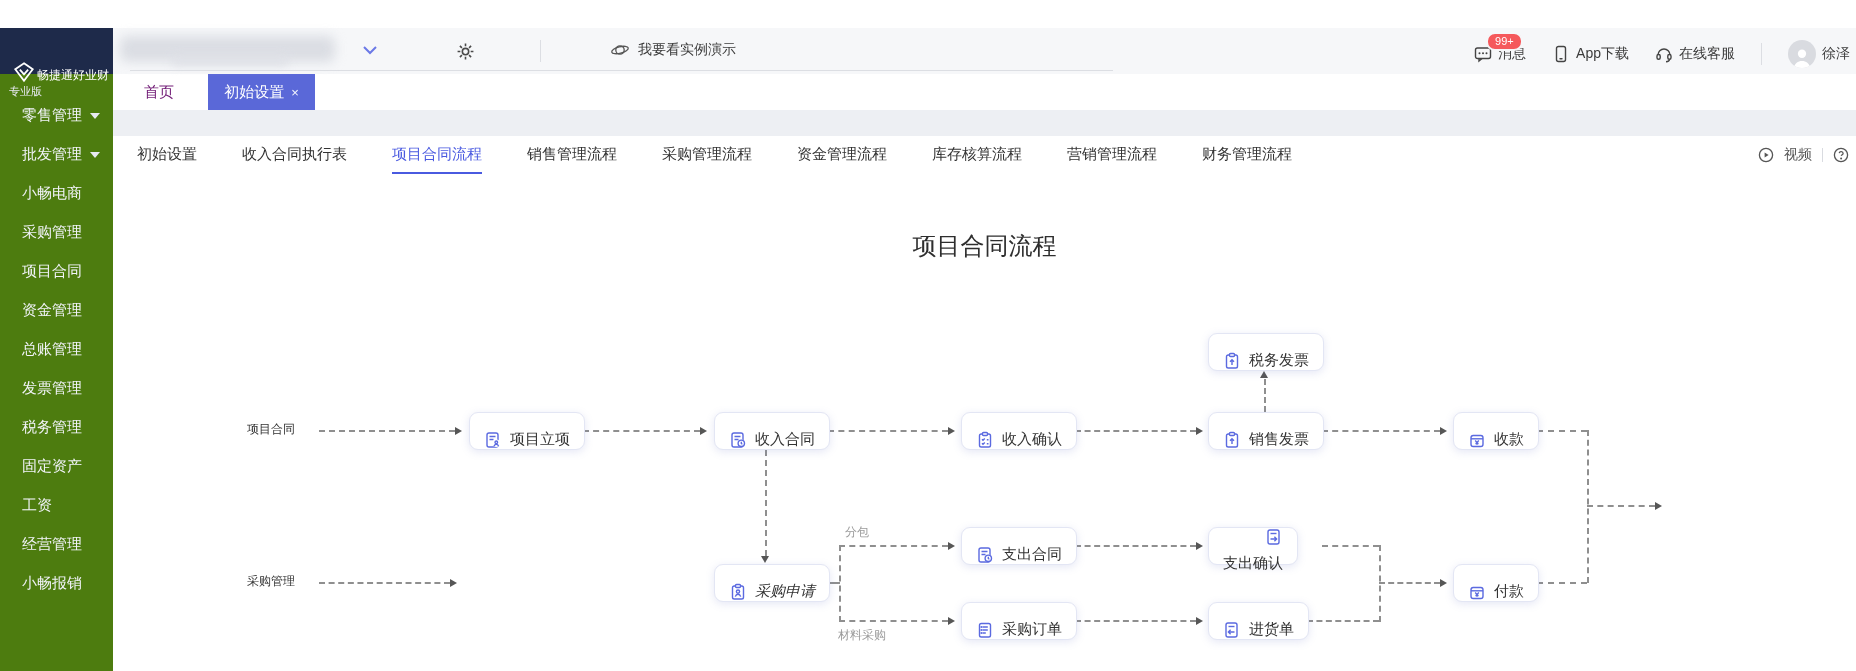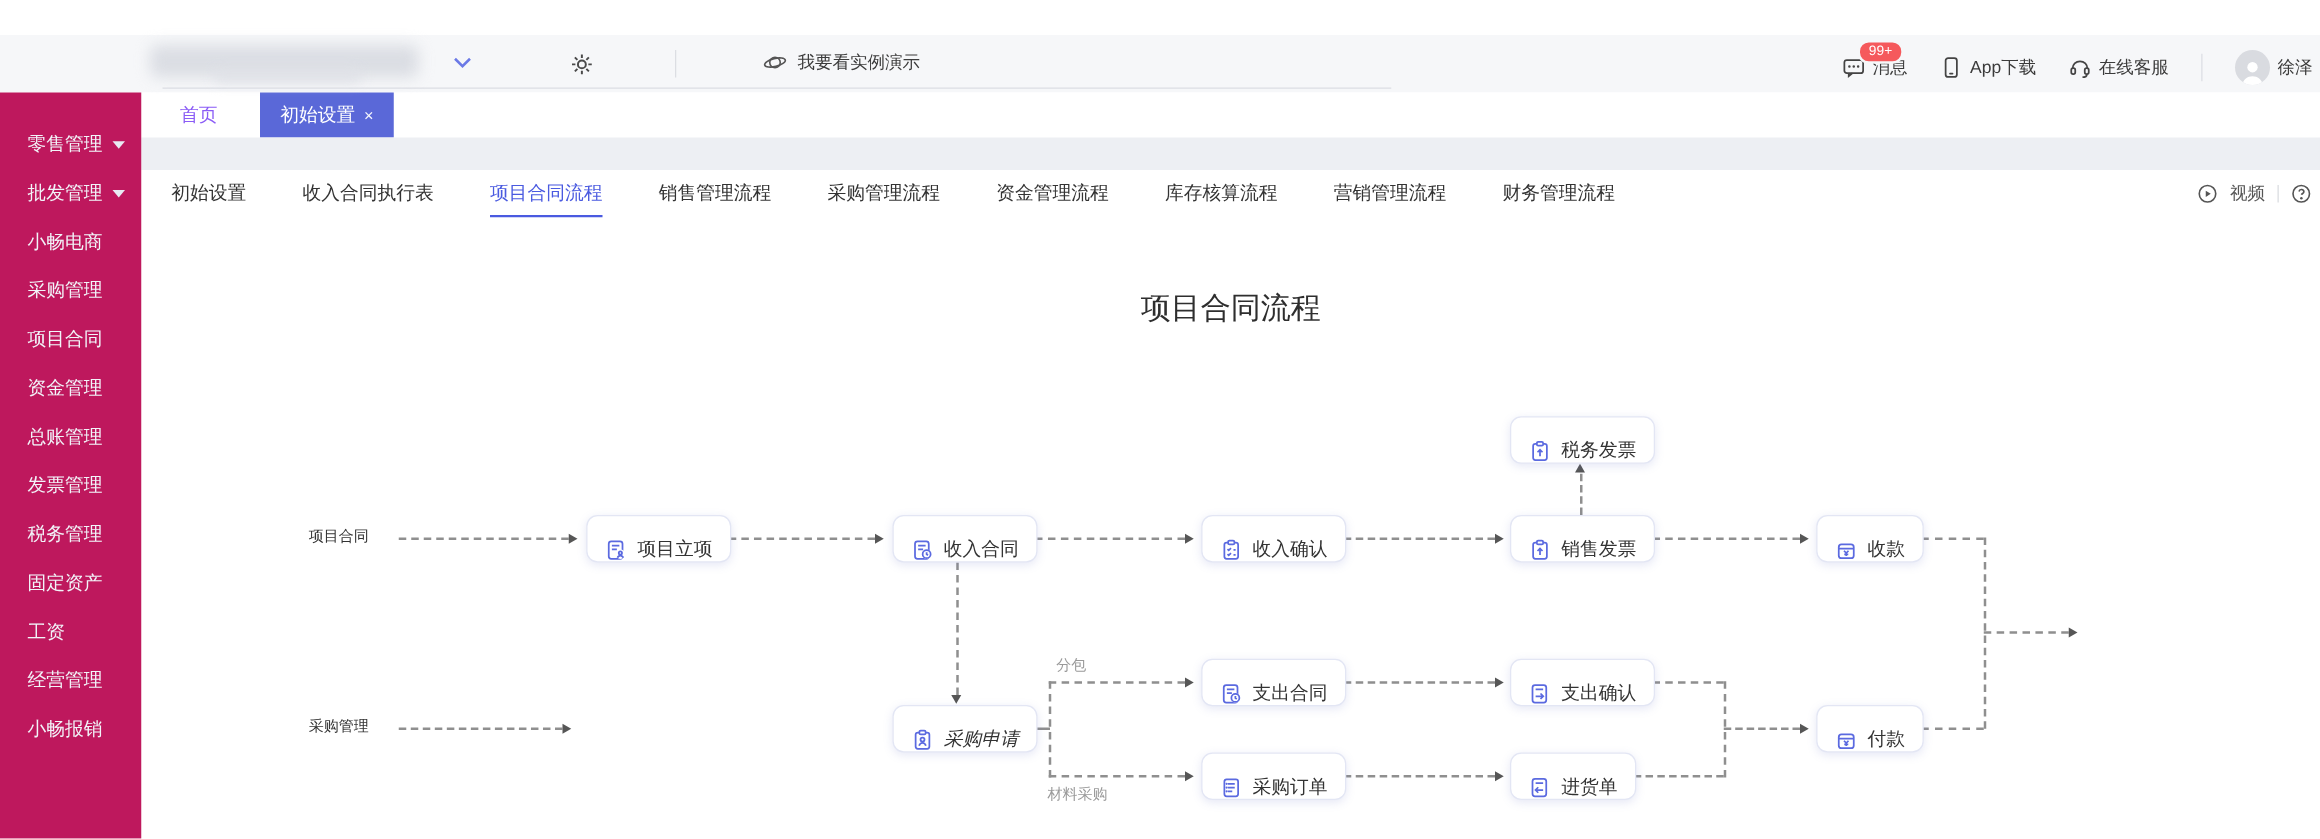--- a/index.html
+++ b/index.html
@@ -25,27 +25,27 @@
   .demo{left:610px;top:41px;display:flex;align-items:center;gap:8px;font-size:14px;color:#3b3b3b;}
   .hdr-right{right:0;top:40px;display:flex;align-items:center;gap:26px;font-size:14px;color:#3b3b3b;padding-right:0;}
   .hitem{display:flex;align-items:center;gap:6px;position:relative;}
   .badge{position:absolute;top:-13px;left:12px;background:#f5595c;color:#fff;font-size:11px;line-height:15px;
          padding:0 7px;border-radius:9px;border:2px solid #f6f7f9;white-space:nowrap;}
   .hdr-div2{width:1px;height:22px;background:#dcdee3;}
   .avatar{width:28px;height:28px;border-radius:50%;background:#d9dbe0;overflow:hidden;display:flex;align-items:flex-end;justify-content:center;}
   .uname{width:34px;white-space:nowrap;overflow:hidden;}
 
   
-  .sidebar{left:0;top:74px;width:113px;height:597px;background:#be185d;padding-top:22px;box-sizing:border-box;z-index:2;}
+  .sidebar{left:0;top:74px;width:113px;height:597px;background:#4d7c0f;padding-top:22px;box-sizing:border-box;z-index:2;}
   .sitem{height:39px;display:flex;align-items:center;padding-left:22px;color:#f2f4f9;font-size:15px;font-weight:500;cursor:pointer;white-space:nowrap;}
   .caret{width:0;height:0;border-left:5px solid transparent;border-right:5px solid transparent;border-top:6px solid #e8eaf2;margin-left:8px;}
 
   
   .tabrow{left:113px;top:74px;width:1743px;height:36px;background:#fff;display:flex;align-items:stretch;}
-  .tab-home{display:flex;align-items:center;justify-content:center;width:64px;margin-left:14px;font-size:15px;color:#8b5cf6;cursor:pointer;}
+  .tab-home{display:flex;align-items:center;justify-content:center;width:64px;margin-left:14px;font-size:15px;color:#701a75;cursor:pointer;}
   .tab-active{display:flex;align-items:center;justify-content:center;gap:7px;width:107px;margin-left:17px;
               background:#5a68d8;color:#fff;font-size:15px;cursor:pointer;}
   .tab-close{font-size:13px;opacity:.95;cursor:pointer;}
   .gapstrip{left:113px;top:110px;width:1743px;height:26px;background:#edeff3;}
 
   
   .navrow{left:113px;top:136px;width:1743px;height:38px;background:#fff;display:flex;align-items:stretch;gap:45px;padding-left:24px;box-sizing:border-box;font-size:15px;}
   .ntab{display:flex;align-items:center;cursor:pointer;color:#333;border-bottom:2px solid transparent;white-space:nowrap;}
   .ntab.active{color:#4a5ae0;border-bottom:2px solid #4a5ae0;font-weight:500;}
   .navright{left:1758px;top:136px;height:38px;display:flex;align-items:center;gap:10px;font-size:14px;color:#555;white-space:nowrap;}
@@ -69,20 +69,30 @@
   svg{display:block;}
 </style>
 </head>
 <body>
 
 <div class="stage">
 
   <div class="abs topstrip"></div>
 
   <div class="abs header"></div>
+  <div class="abs logo">
+    <span class="abs logo-mark">
+      <svg width="22" height="22" viewBox="0 0 24 24" fill="none" stroke="#fff" stroke-width="2">
+        <path d="M12 2.5l9.5 6.5-9.5 12.5L2.5 9z"></path>
+          <path d="M7.5 9.5l4.5 5 4.5-5"></path>
+      </svg>
+    </span>
+    <span class="abs brand-name">畅捷通好业财</span>
+    <span class="abs edition">专业版</span>
+  </div>
   <div class="abs field-underline"></div>
   <div class="abs blur1"></div>
   <div class="abs blur2"></div>
   <span class="abs hdr-chevron">
     <svg width="14" height="9" viewBox="0 0 14 9" fill="none" stroke="#6b79e6" stroke-width="2">
         <path d="M1 1l6 6 6-6"></path>
       </svg>
   </span>
   <span class="abs hdr-gear">
     <svg width="19" height="19" viewBox="0 0 18 18" fill="none" stroke="#4a4a4a" stroke-width="1.5">
@@ -352,21 +362,21 @@
         <svg width="18" height="18" viewBox="0 0 18 18" fill="none" stroke="#5b6ae0" stroke-width="1.4">
           <rect x="3" y="2" width="11" height="14" rx="2"></rect>
           <path d="M5.5 5.5h6M5.5 8.5h4"></path>
           <circle cx="12.3" cy="12.3" r="3.8" fill="#fff" stroke="none"></circle>
           <circle cx="12.3" cy="12.3" r="3.2"></circle>
           <path d="M12.3 10.8v1.6l1.1.8"></path>
         </svg>
       </span>
     <span>支出合同</span>
   </div>
-  <div class="node" style="left:1208px;top:527px;">
+  <div class="node" style="left:1208px;top:527px;flex-direction:column;">
     <span>
         <svg width="18" height="18" viewBox="0 0 18 18" fill="none" stroke="#5b6ae0" stroke-width="1.4">
           <rect x="3" y="2" width="11" height="14" rx="2"></rect>
           <path d="M5.5 5.5h6"></path>
           <path d="M5.5 11h6M9.4 8.8l2.2 2.2-2.2 2.2"></path>
         </svg>
       </span>
     <span>支出确认</span>
   </div>
   <div class="node" style="left:961px;top:602px;">

